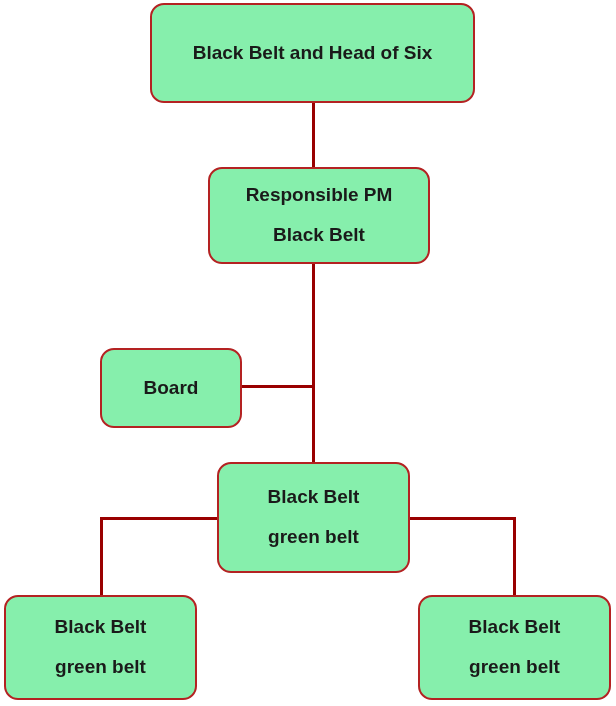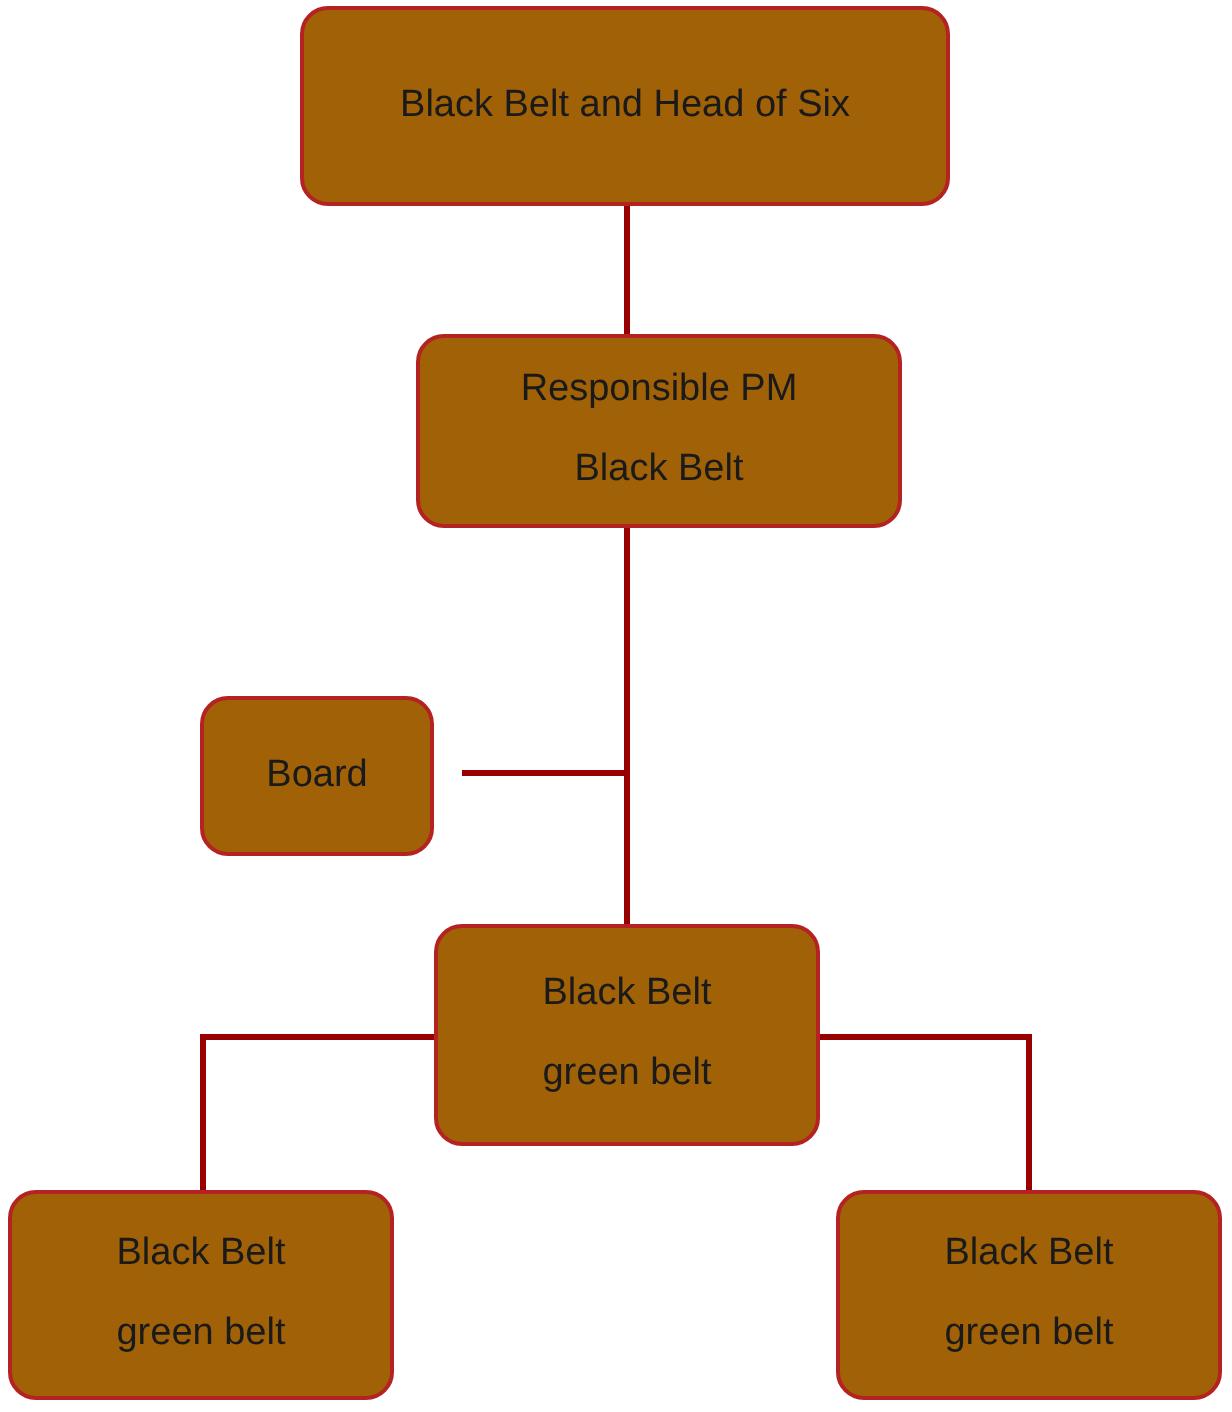--- a/index.html
+++ b/index.html
@@ -11,44 +11,44 @@
     position: relative;
     width: 616px;
     height: 706px;
     background: #ffffff;
     font-family: "Liberation Sans", sans-serif;
     overflow: hidden;
   }
   .node {
     position: absolute;
     box-sizing: border-box;
-    background: #a16207;
+    background: #86efac;
     border: 2px solid var(--box-border, #b42222);
     border-radius: 14px;
     display: flex;
     flex-direction: column;
     align-items: center;
     justify-content: center;
     gap: 17px;
     font-size: 19px;
-    font-weight: normal;
+    font-weight: bold;
     color: var(--text-color, #1a1a1a);
     text-align: center;
     line-height: 1.2;
     z-index: 2;
   }
   .edge {
     position: absolute;
     background: var(--connector-color, #990000);
     z-index: 1;
   }
   
   .node-head    { left: 150px; top: 3px;   width: 325px; height: 100px; }
-  .node-pm      { left: 208px; top: 167px; width: 243px; height: 97px;  }
-  .node-board   { left: 100px; top: 348px; width: 117px; height: 80px;  }
+  .node-pm      { left: 208px; top: 167px; width: 222px; height: 97px;  }
+  .node-board   { left: 100px; top: 348px; width: 142px; height: 80px;  }
   .node-center  { left: 217px; top: 462px; width: 193px; height: 111px; }
   .node-left    { left: 4px;   top: 595px; width: 193px; height: 105px; }
   .node-right   { left: 418px; top: 595px; width: 193px; height: 105px; }
   
   .edge-head-pm      { left: 312px; top: 103px; width: 3px;   height: 64px; }
   .edge-pm-center    { left: 312px; top: 264px; width: 3px;   height: 198px; }
   .edge-board-trunk  { left: 231px; top: 385px; width: 81px;  height: 3px; }
   .edge-left-h       { left: 100px; top: 517px; width: 117px; height: 3px; }
   .edge-left-v       { left: 100px; top: 517px; width: 3px;   height: 78px; }
   .edge-right-h      { left: 410px; top: 517px; width: 106px; height: 3px; }

